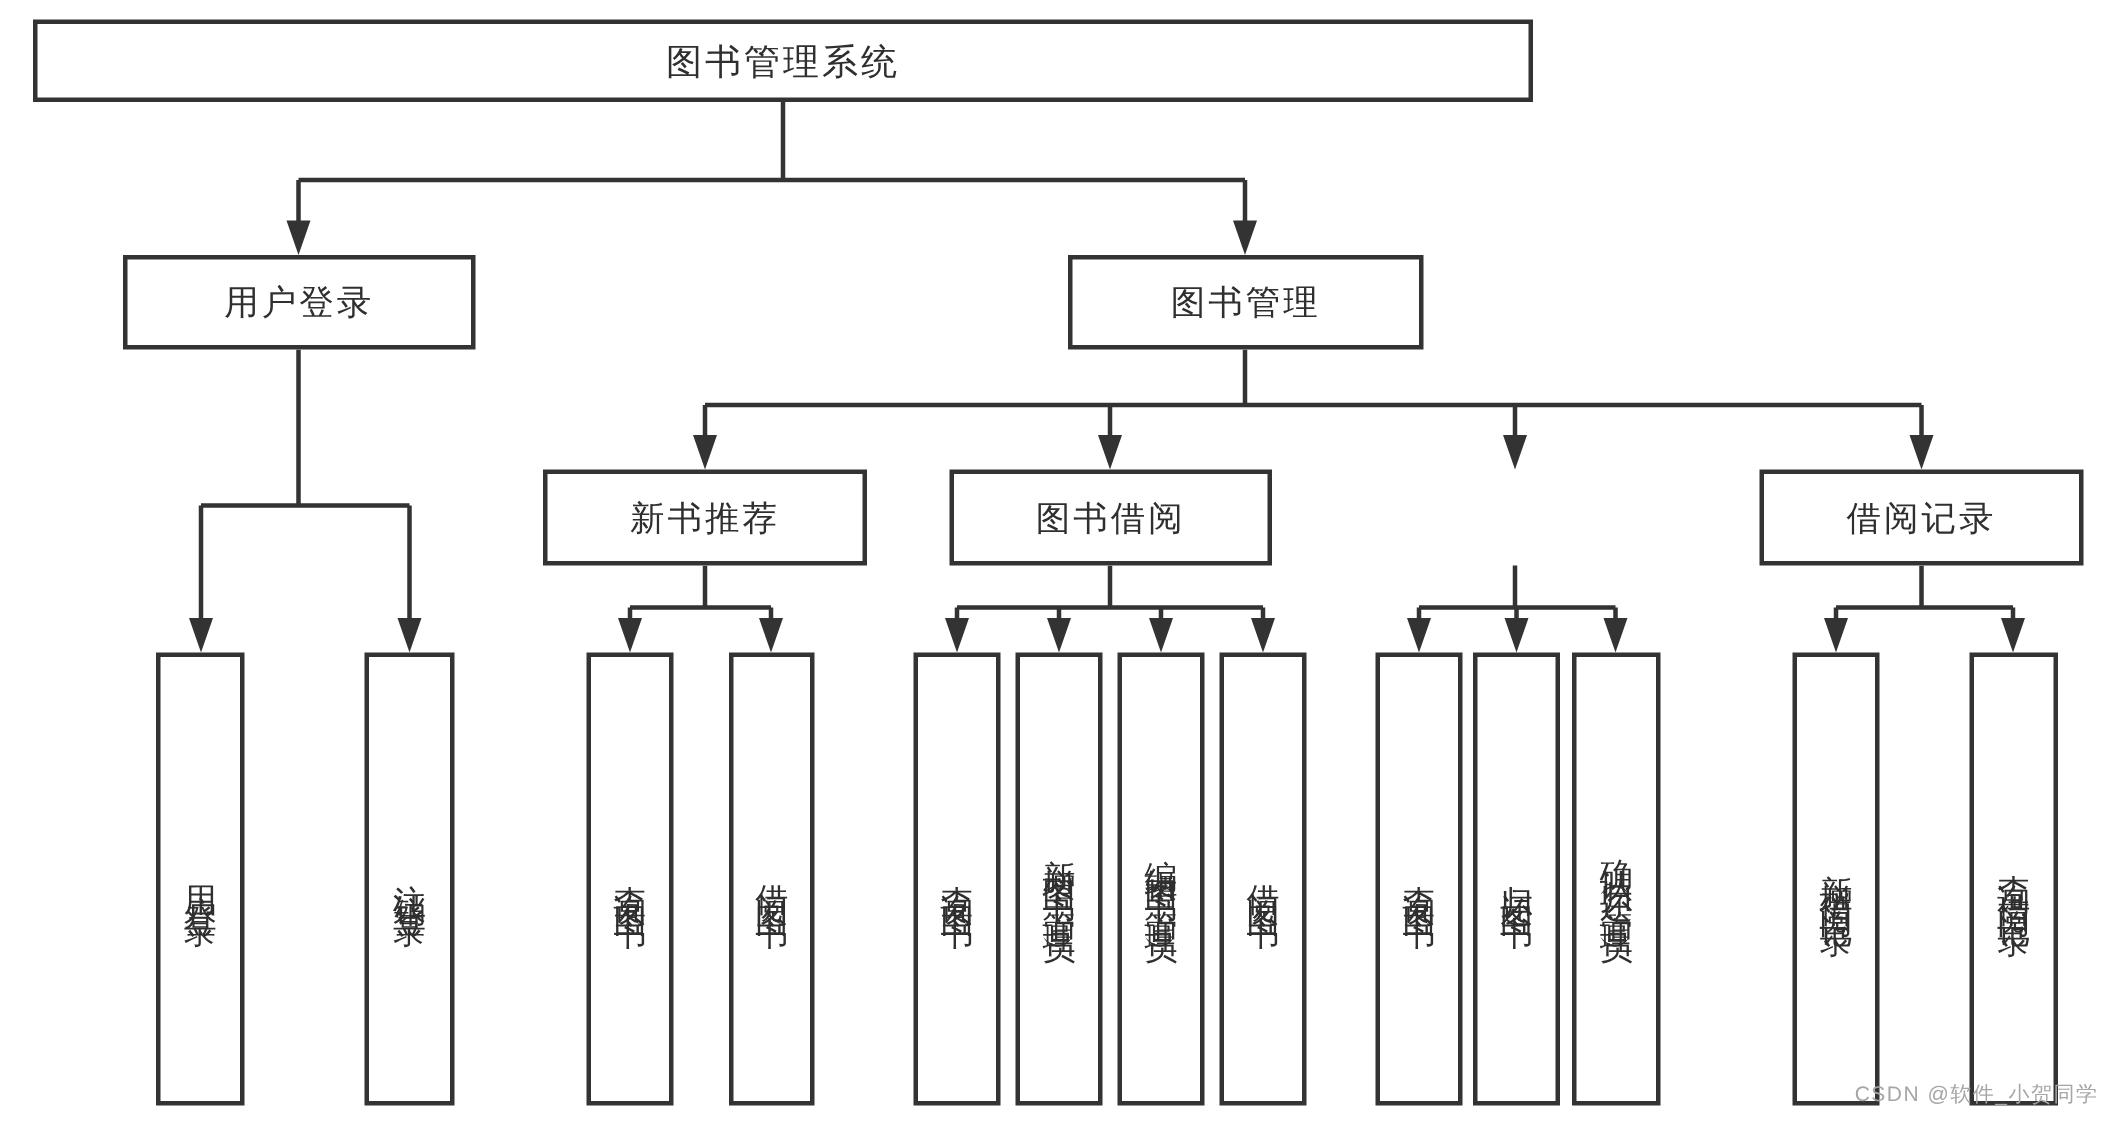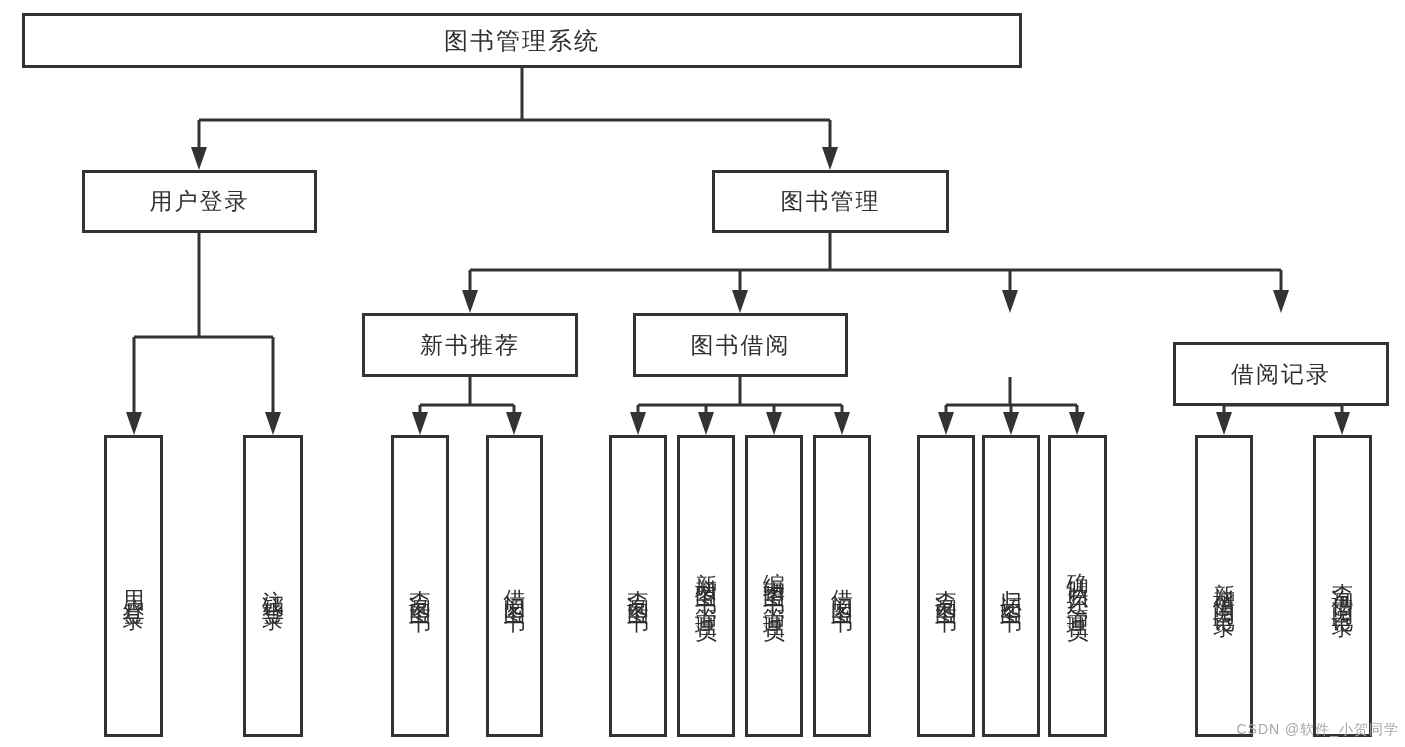--- a/index.html
+++ b/index.html
@@ -118,21 +118,21 @@
   <div class="node" style="left:712px; top:170px; width:237px; height:63px;">
     <span class="hlabel">图书管理</span>
   </div>
 
   <div class="node" style="left:362px; top:313px; width:216px; height:64px;">
     <span class="hlabel">新书推荐</span>
   </div>
   <div class="node" style="left:633px; top:313px; width:215px; height:64px;">
     <span class="hlabel">图书借阅</span>
   </div>
-  <div class="node" style="left:1173px; top:313px; width:216px; height:64px;margin-top:29px;">
+  <div class="node" style="left:1173px; top:313px; width:216px; height:64px;">
     <span class="hlabel">借阅记录</span>
   </div>
 
   <div class="node" style="left:104px; top:435px; width:59px; height:302px;">
     <span class="vlabel">用户登录</span>
   </div>
   <div class="node" style="left:243px; top:435px; width:60px; height:302px;">
     <span class="vlabel">注销登录</span>
   </div>
 

